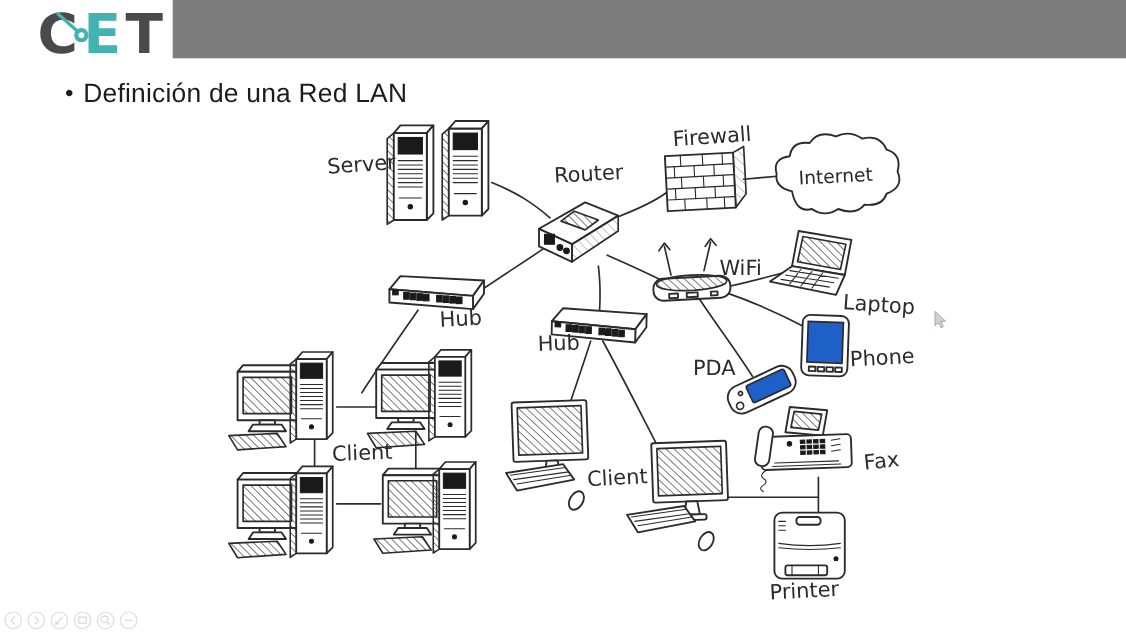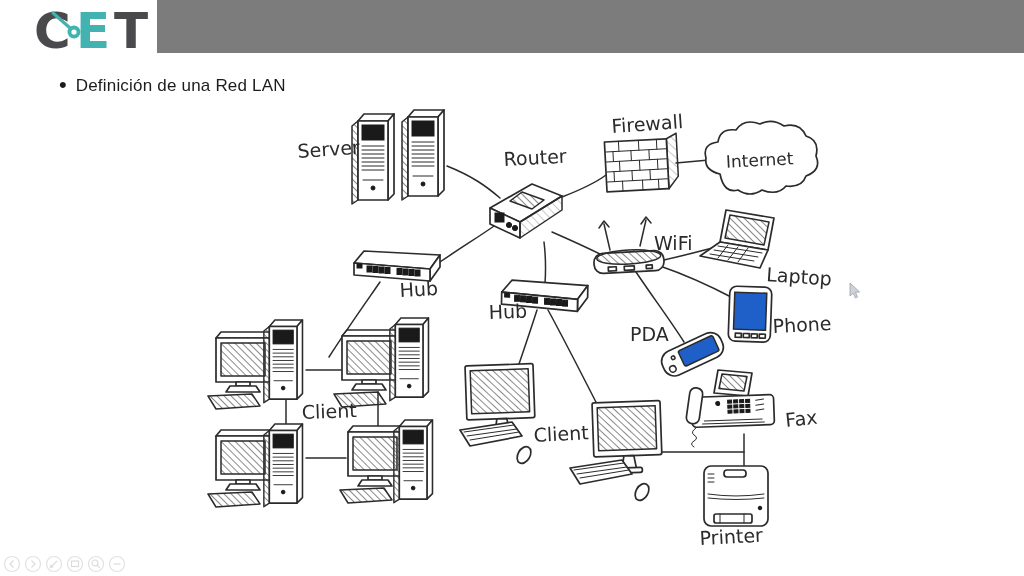--- a/index.html
+++ b/index.html
@@ -5,21 +5,21 @@
   html,body{margin:0;padding:0;background:#ffffff;}
   .stage{position:relative;width:1024px;height:576px;background:#fff;overflow:hidden;
          font-family:"Liberation Sans",sans-serif;}
   
   .topbar{position:absolute;left:157px;top:0;width:867px;height:53px;background:#7c7c7c;}
   .logo{position:absolute;left:22px;top:2px;}
   
   .title-row{position:absolute;left:59px;top:72px;display:flex;align-items:flex-start;gap:9px;
              color:#1c1c1c;}
   .bullet{font-size:22px;line-height:26px;}
-  .title{font-size:17px;line-height:27px;letter-spacing:.2px;}
+  .title{font-size:24px;line-height:27px;letter-spacing:.2px;}
   
   .diagram{position:absolute;left:0;top:0;width:1024px;height:576px;}
   .ink{stroke:#2b2b2b;stroke-width:1.7;fill:#fff;stroke-linejoin:round;stroke-linecap:round;}
   .inkline{stroke:#2b2b2b;stroke-width:1.5;fill:none;stroke-linejoin:round;stroke-linecap:round;}
   .thin{stroke:#2b2b2b;stroke-width:1;fill:none;stroke-linecap:round;}
   .dark{fill:#1a1a1a;stroke:#1a1a1a;}
   .hatchfill{fill:url(#hatch);stroke:#2b2b2b;stroke-width:1.5;stroke-linejoin:round;}
   .hatchlite{fill:url(#hatchL);stroke:#2b2b2b;stroke-width:1.5;stroke-linejoin:round;}
   .blue{fill:#1f5fc8;stroke:#2b2b2b;stroke-width:1.5;}
   .lbl{font-family:"DejaVu Sans",sans-serif;font-size:19px;fill:#2b2b2b;}

